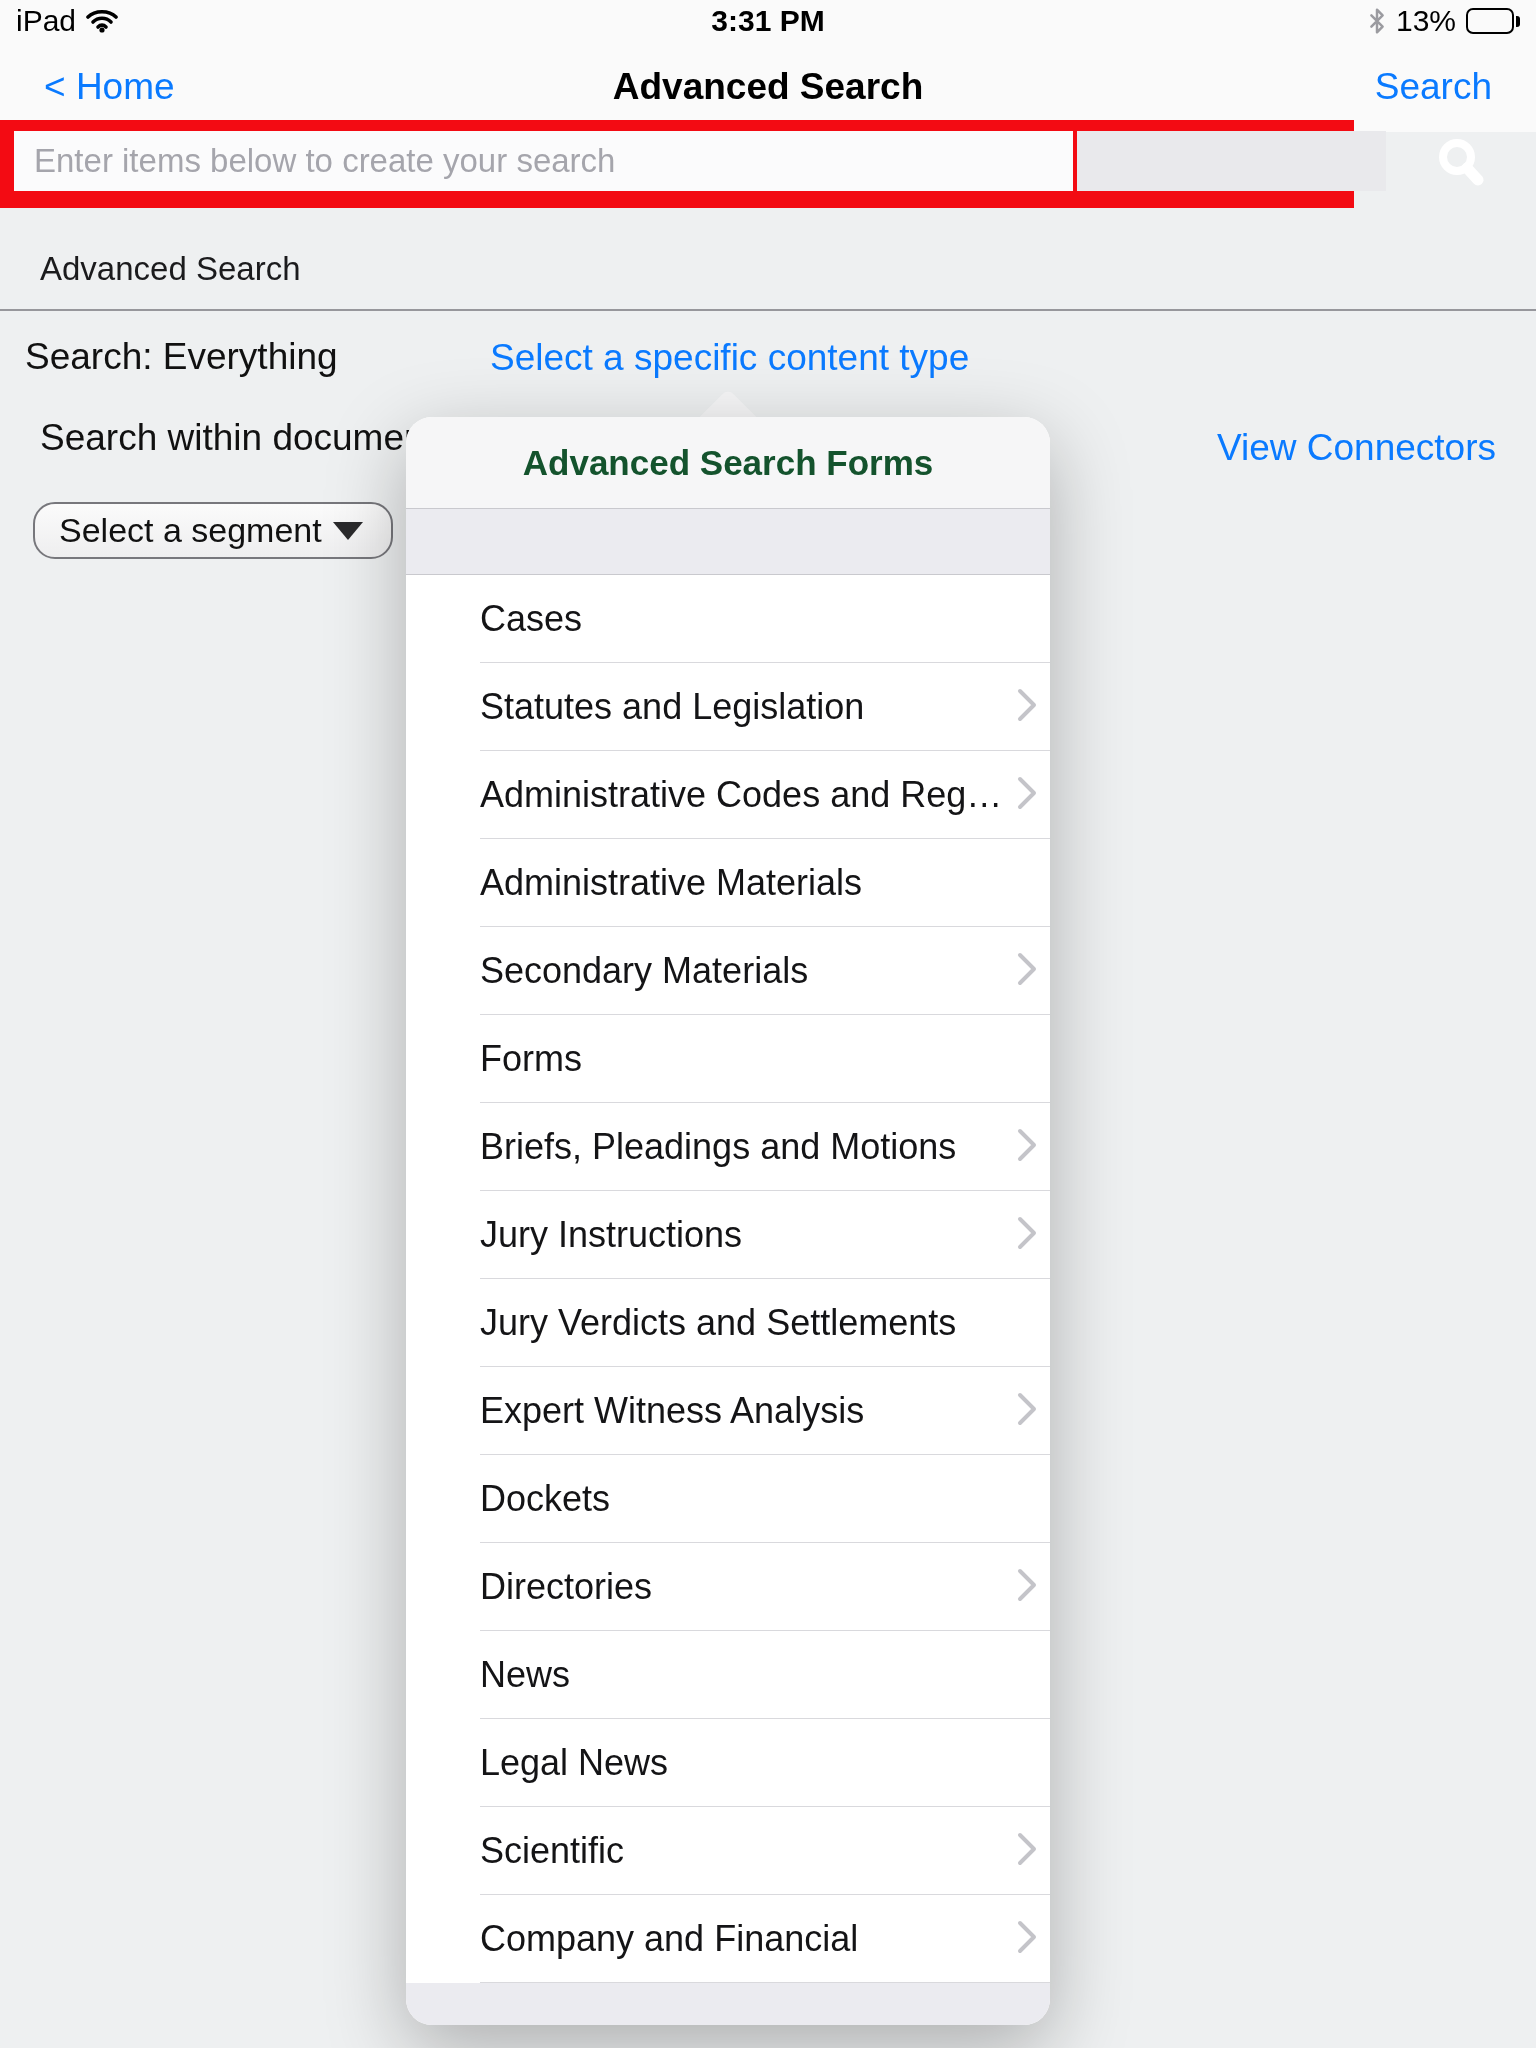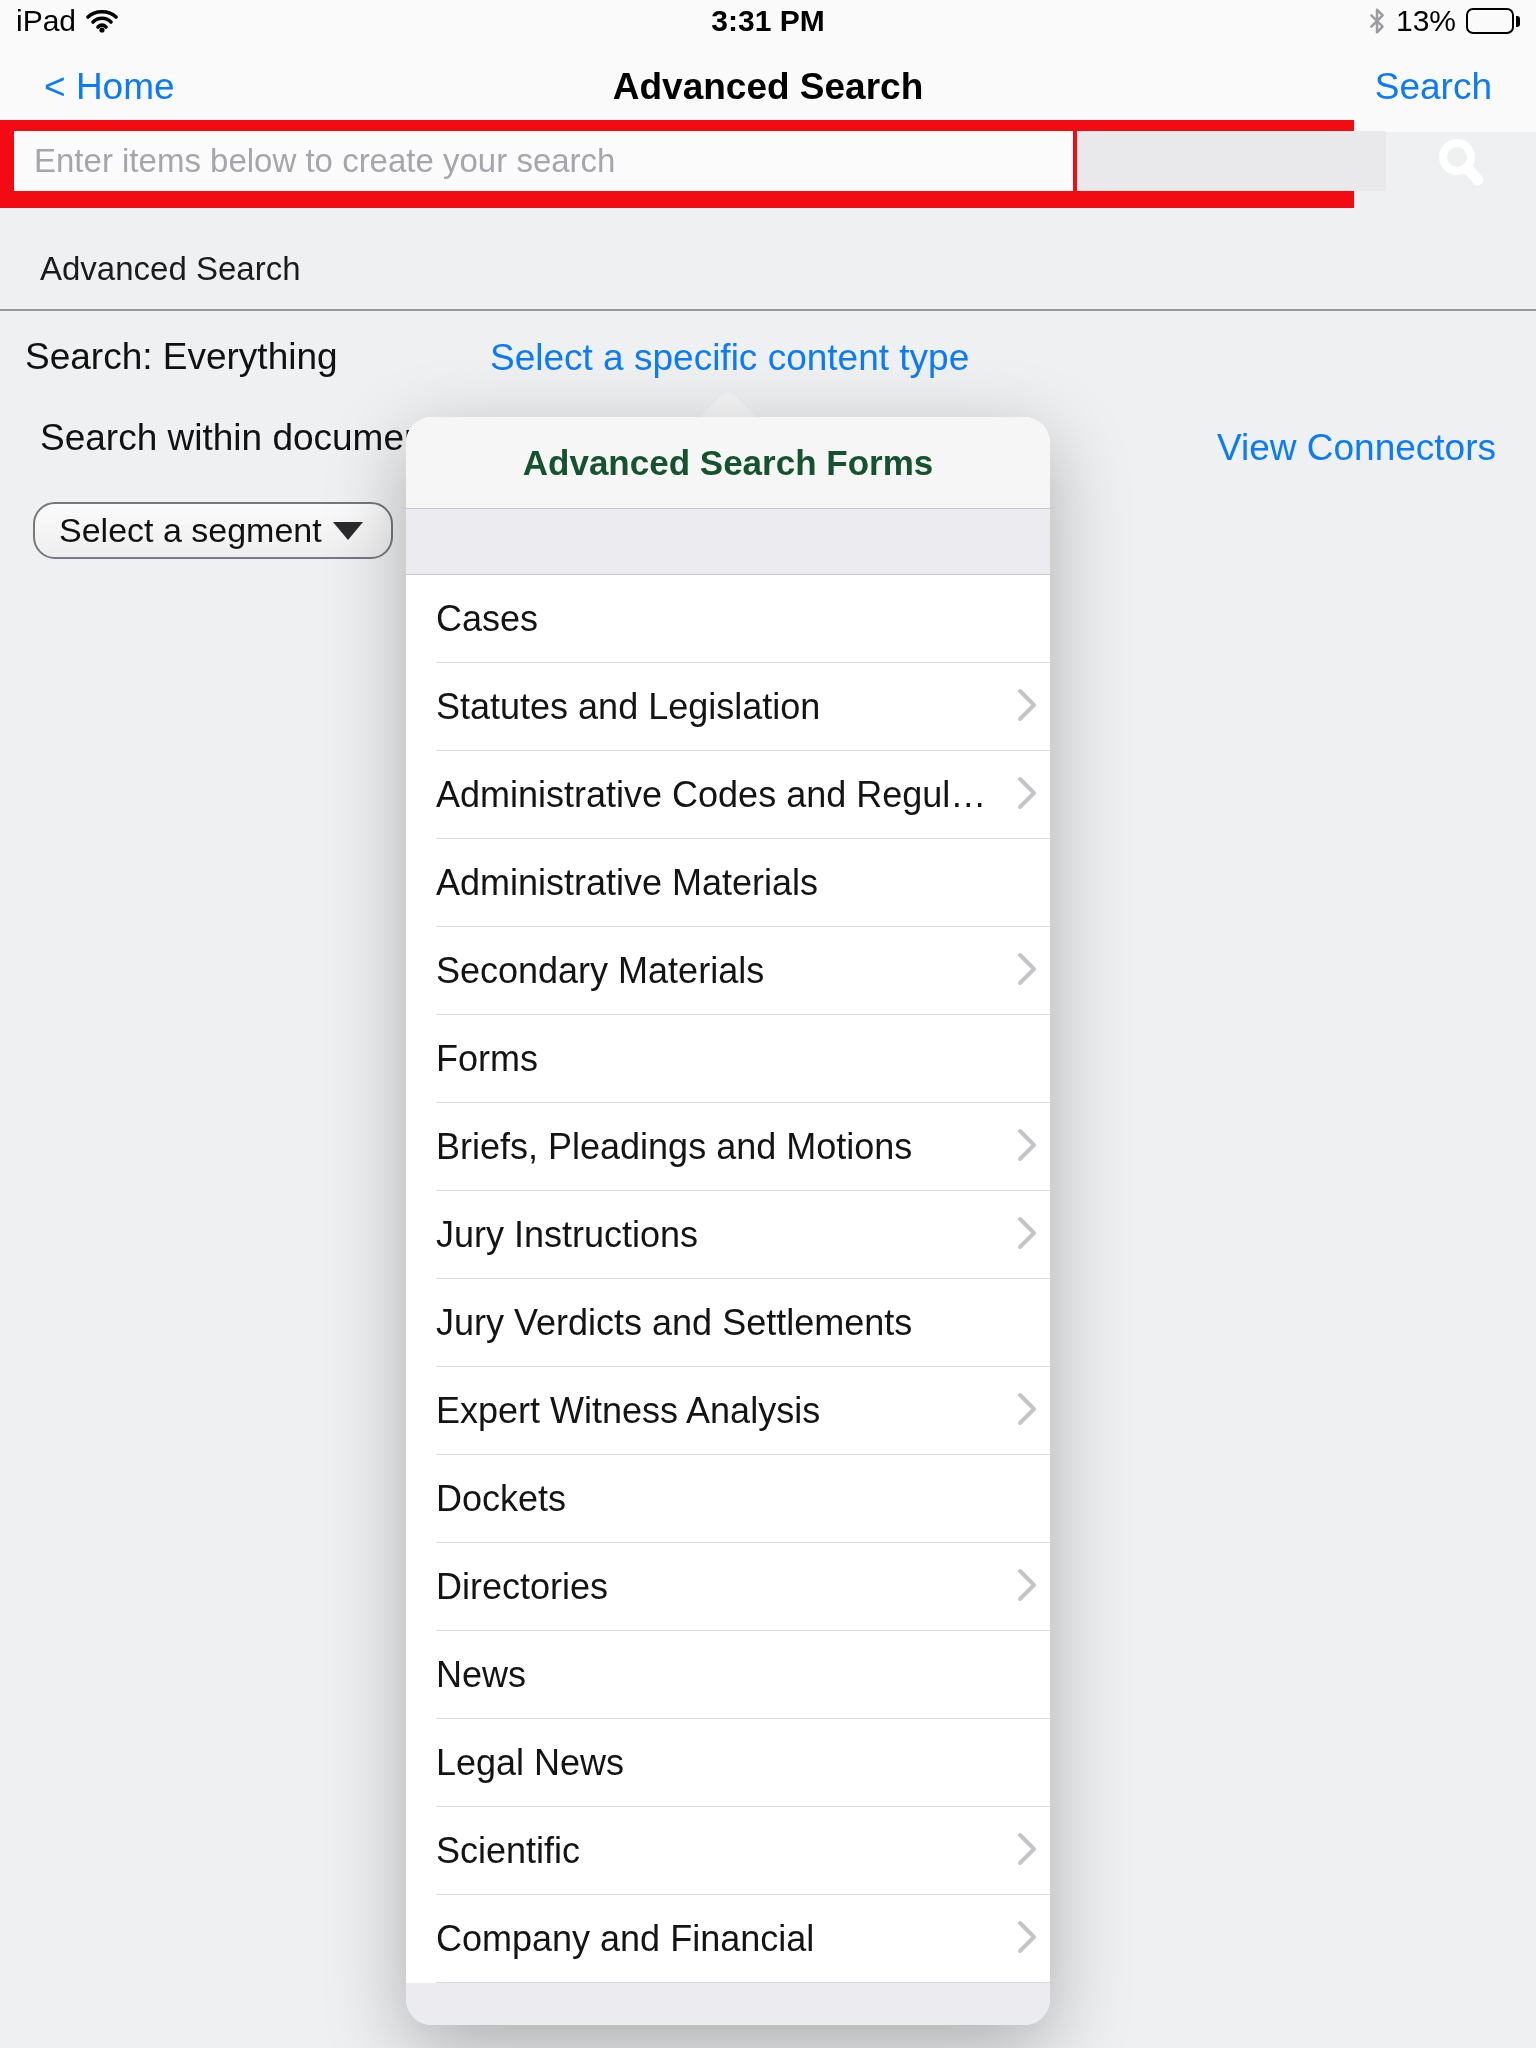--- a/index.html
+++ b/index.html
@@ -58,21 +58,21 @@
   .popover-arrow { position:absolute; left:705px; top:398px; width:46px; height:46px;
     background:#f6f6f7; transform:rotate(45deg); border-radius:8px 0 0 0; z-index:5; }
   .popover { position:absolute; left:406px; top:417px; width:644px; height:1608px;
     background:#fff; border-radius:26px; overflow:hidden; z-index:6;
     box-shadow:0 24px 80px rgba(0,0,0,0.28); display:flex; flex-direction:column; }
   .pop-header { height:92px; background:#f6f6f7; display:flex; align-items:center; justify-content:center;
     font-size:35px; font-weight:700; color:#14532d; border-bottom:1px solid #c9c9ce; flex:0 0 auto; }
   .pop-spacer { height:66px; background:#ebebf0; border-bottom:1px solid #c9c9ce; flex:0 0 auto; }
   .pop-list { flex:0 0 auto; background:#fff; }
   .pop-row { height:88px; display:flex; align-items:center; justify-content:space-between;
-    padding:0 12px 0 30px; position:relative; cursor:pointer; background:#fff; }
+    padding:0 12px 0 30px; position:relative; cursor:pointer; background:#fff;margin-left:44px; }
   .pop-row::after { content:""; position:absolute; left:30px; right:0; bottom:0; height:1px; background:#d9d9dd; }
   .pop-row .label { font-size:36px; color:#141416; white-space:nowrap; overflow:hidden; text-overflow:ellipsis; max-width:560px; }
   .pop-row .chev { flex:0 0 auto; margin-left:12px; }
   .pop-row .chev.hidden { visibility:hidden; }
   .pop-footer { flex:1 1 auto; background:#ebebf0; }
 </style>
 </head>
 <body>
 
 <div class="screen">

